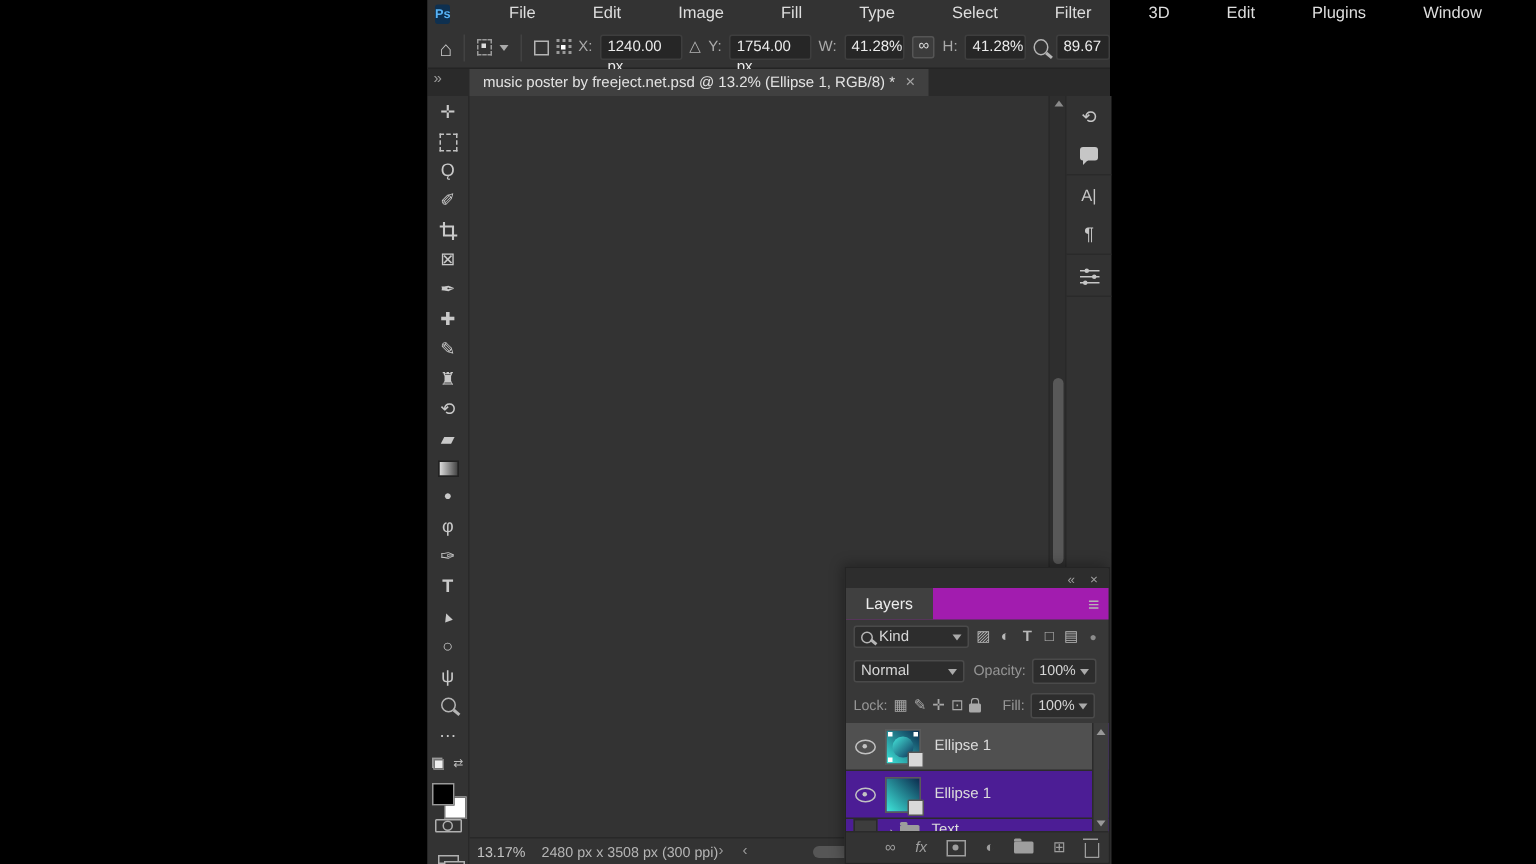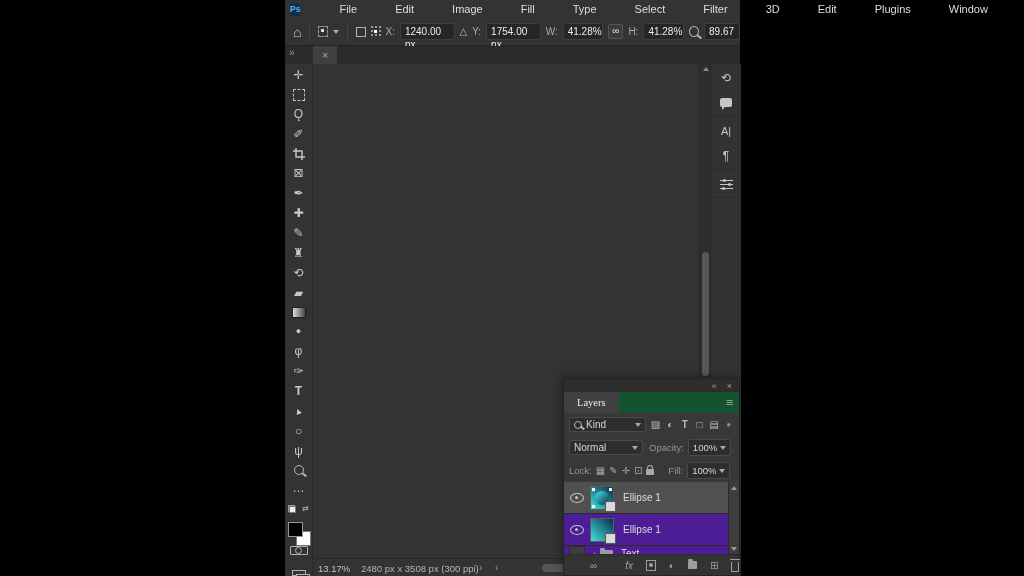--- a/index.html
+++ b/index.html
@@ -85,21 +85,21 @@
   .dock-group{border-bottom:1px solid #2a2a2a;display:flex;flex-direction:column;align-items:center;padding:6px 0;gap:10px;}
   .dock-ic{height:15px;display:flex;align-items:center;justify-content:center;color:#c6c6c6;font-size:12px;}
   .bubble{position:relative;width:12px;height:9px;background:#c6c6c6;border-radius:2px;}
   .bubble::after{content:'';position:absolute;left:2px;bottom:-3px;width:0;height:0;border:3px solid transparent;border-top-color:#c6c6c6;border-left-color:#c6c6c6;}
   .sliders{position:relative;width:13px;height:10px;}
   .sliders::before{content:'';position:absolute;left:0;top:1px;width:13px;height:1.5px;background:#c6c6c6;box-shadow:0 4px #c6c6c6,0 8px #c6c6c6;}
   .sliders::after{content:'';position:absolute;top:0px;left:3px;width:3px;height:3px;border-radius:50%;background:#c6c6c6;box-shadow:5px 4px #c6c6c6,-1px 8px #c6c6c6;}
   
   .layers{position:absolute;left:278px;top:378px;width:177px;bottom:0;background:#383838;border:1px solid #242424;box-sizing:border-box;box-shadow:-2px -2px 8px rgba(0,0,0,.3);}
   .lp-util{height:13px;background:#2d2d2d;display:flex;align-items:center;justify-content:flex-end;gap:10px;padding:0 7px;color:#9d9d9d;font-size:9px;}
-  .lp-tabs{height:21px;background:#14532d;display:flex;align-items:stretch;font-family:Liberation Serif, serif;}
+  .lp-tabs{height:21px;background:#a21caf;display:flex;align-items:stretch;}
   .lp-tab{background:#404040;padding:0 13px;display:flex;align-items:center;font-size:10.5px;color:#ececec;}
   .lp-menu{margin-left:auto;display:flex;align-items:center;padding:0 6px;color:#b5b5b5;font-size:13px;}
   .lp-row{height:23px;display:flex;align-items:center;gap:4px;padding:0 5px;box-sizing:border-box;}
   .sbox{background:#2d2d2d;border:1px solid #4a4a4a;border-radius:2px;height:15px;display:flex;align-items:center;gap:4px;padding:0 4px;font-size:10px;color:#d6d6d6;box-sizing:border-box;}
   .f-ic{color:#b9b9b9;font-size:10px;width:12px;text-align:center;}
   .lp-label{color:#969696;font-size:9.5px;}
   .valbox{background:#2d2d2d;border:1px solid #4a4a4a;border-radius:2px;height:15px;line-height:15px;padding:0 4px;font-size:9.5px;color:#d6d6d6;display:flex;align-items:center;gap:3px;}
   .lock-ic{color:#a8a8a8;font-size:10px;}
   .lockpad{position:relative;width:8px;height:6px;background:#a8a8a8;border-radius:1px;margin-top:3px;display:inline-block;}
   .lockpad::before{content:'';position:absolute;left:1px;top:-4px;width:4px;height:4px;border:1.5px solid #a8a8a8;border-bottom:none;border-radius:3px 3px 0 0;}
@@ -171,20 +171,21 @@
     <span class="link-box">∞</span>
     <span class="opt-label">H:</span>
     <span class="field small">41.28%</span>
     <span class="mag" style="width:9px;height:9px;"></span>
     <span class="field small" style="min-width:26px;">89.67</span>
   </div>
 
   <div class="tabbar">
     <span class="tab-overflow">»</span>
     <div class="doc-tab">
+      <span>music poster by freeject.net.psd @ 13.2% (Ellipse 1, RGB/8) *</span>
       <span class="doc-close">×</span>
     </div>
   </div>
 
   <div class="toolbar">
     <div class="tool">
         <span class="glyph">✛</span>
       </div>
     <div class="tool">
         <span class="marquee-i"></span>
@@ -369,21 +370,21 @@
         <span class="folder"></span>
         <span class="lname">Text</span>
       </div>
       <div class="lscroll">
         <div class="up"></div>
         <div class="dn"></div>
       </div>
     </div>
     <div class="lp-bottom">
       <span>∞</span>
-      <span style="font-style:italic;margin-left:15px;">fx</span>
+      <span style="font-style:italic;">fx</span>
       <span class="mask-ic">
           <i></i>
         </span>
       <span>◐</span>
       <span class="folder" style="background:#9e9e9e;margin-right:0;"></span>
       <span>⊞</span>
       <span class="trash"></span>
     </div>
   </div>
 

